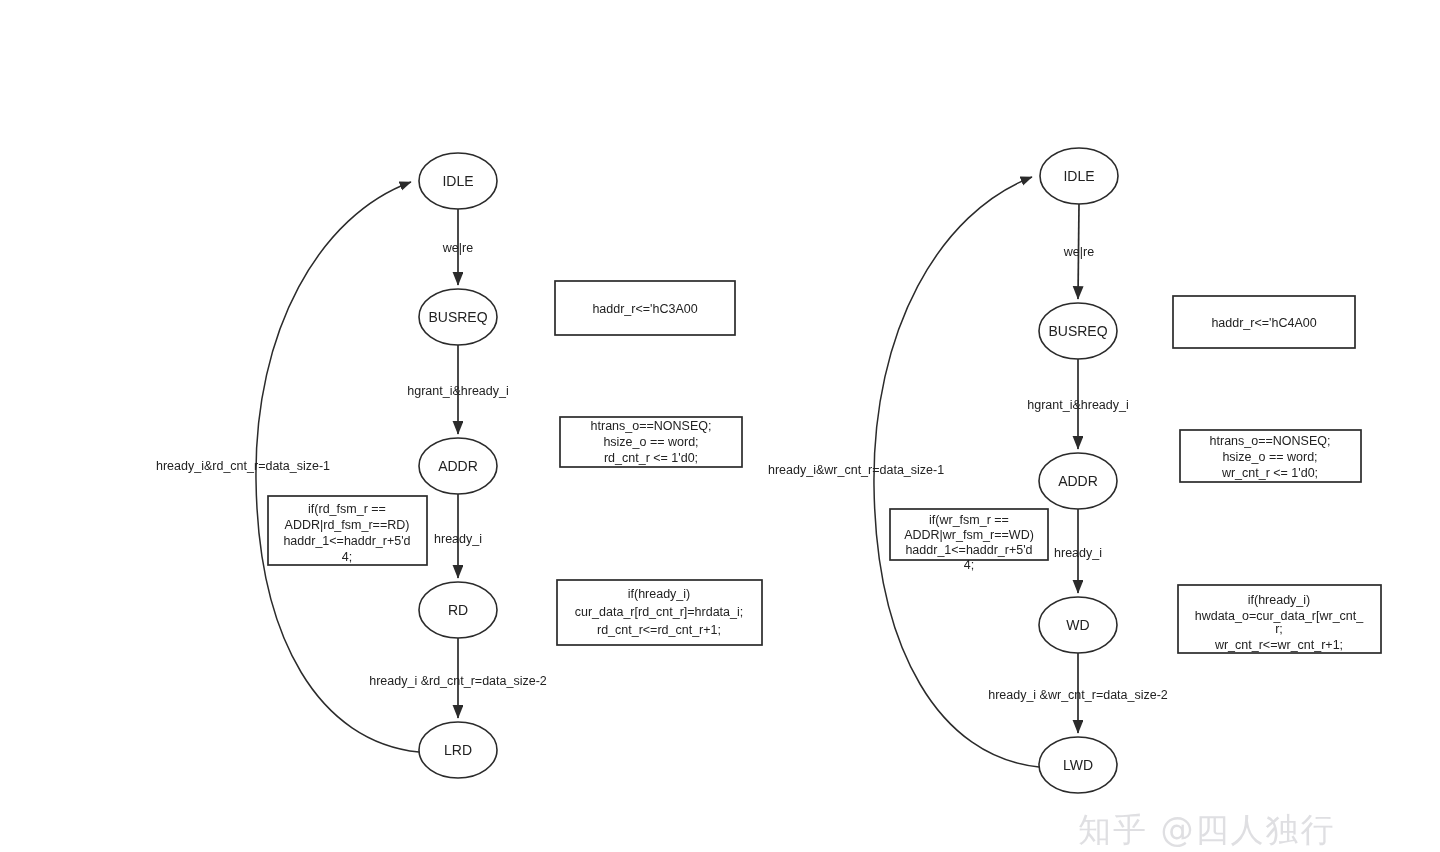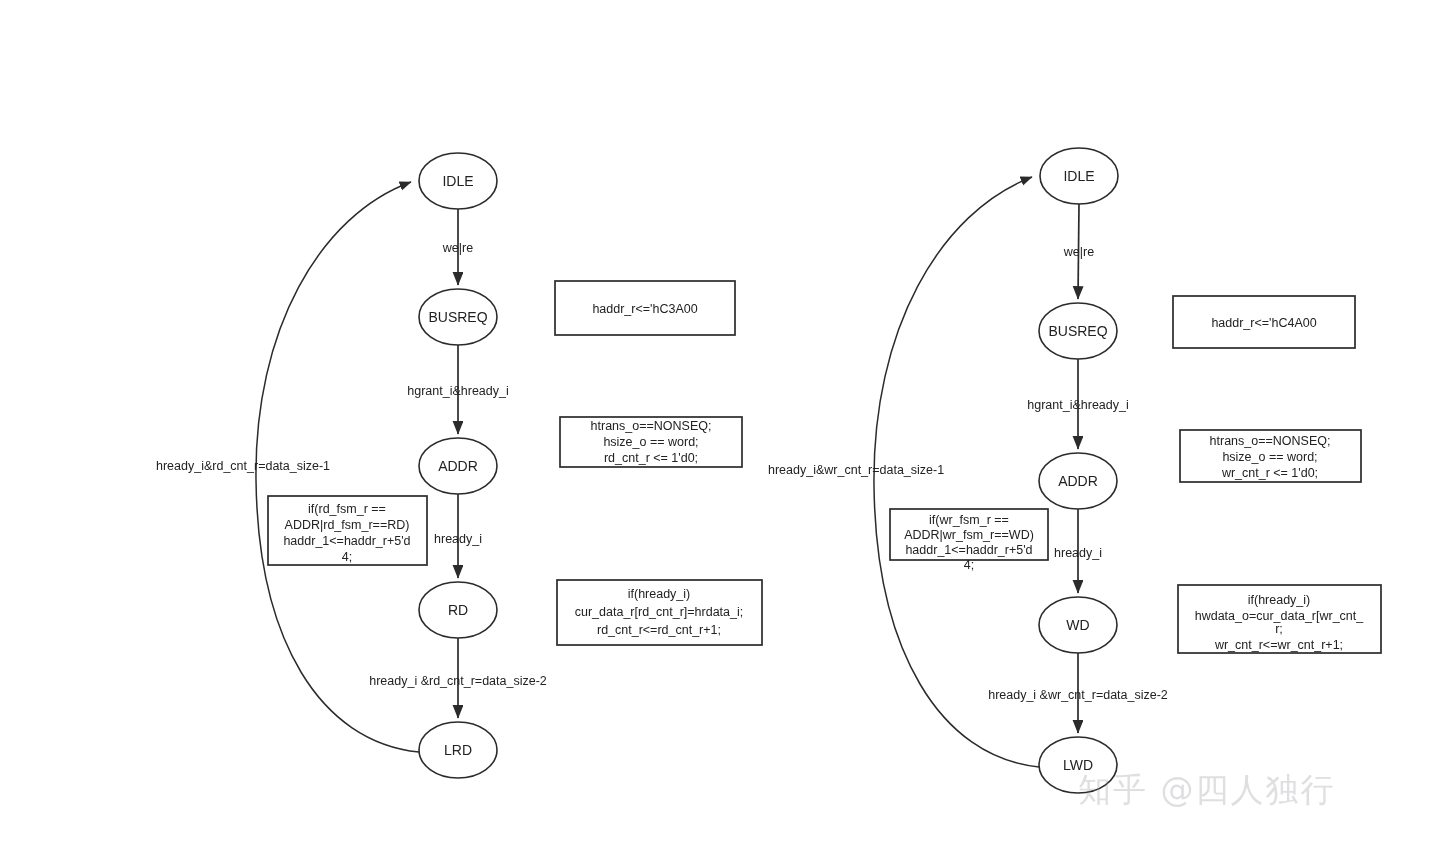--- a/index.html
+++ b/index.html
@@ -14,21 +14,21 @@
   .node-ellipse{fill:#ffffff;stroke:#2b2b2b;stroke-width:1.6;}
   .node-label{font-family:"Liberation Sans","DejaVu Sans",sans-serif;font-size:14px;fill:#222222;text-anchor:middle;dominant-baseline:middle;}
   .edge-line{stroke:#2b2b2b;stroke-width:1.7;fill:none;}
   .edge-curve{stroke:#2b2b2b;stroke-width:1.5;fill:none;}
   .edge-label{font-family:"Liberation Sans","DejaVu Sans",sans-serif;font-size:12.5px;fill:#222222;}
   .edge-label-mid{text-anchor:middle;}
   .action-box{fill:#ffffff;stroke:#2b2b2b;stroke-width:1.7;}
   .action-text{font-family:"Liberation Sans","DejaVu Sans",sans-serif;font-size:12.5px;fill:#222222;text-anchor:middle;}
   .wm{
     position:absolute;
-    left:1078px;top:768px;
+    left:1078px;top:808px;
     font-family:"DejaVu Sans",sans-serif;
     font-size:33px;
     letter-spacing:2px;
     color:rgba(150,150,158,0.30);
     white-space:nowrap;
     user-select:none;
   }
 </style>
 </head>
 <body>

